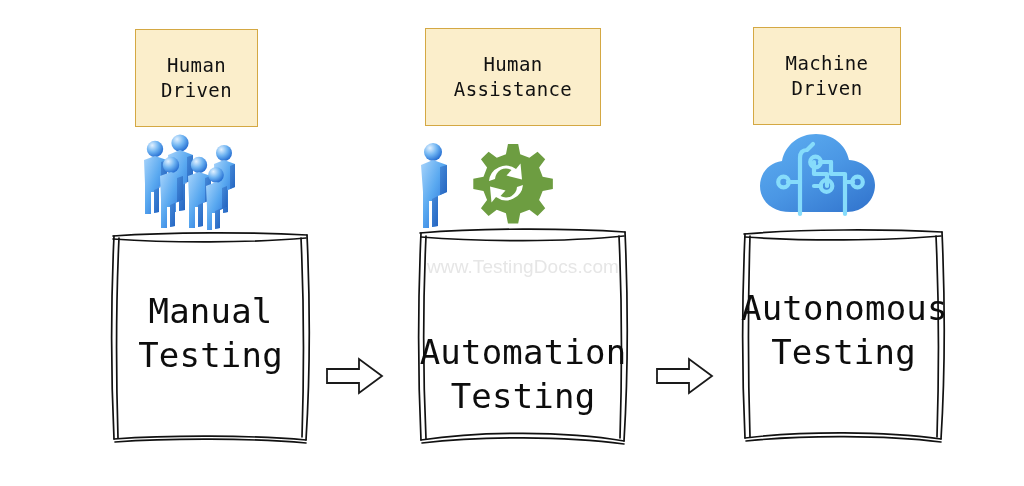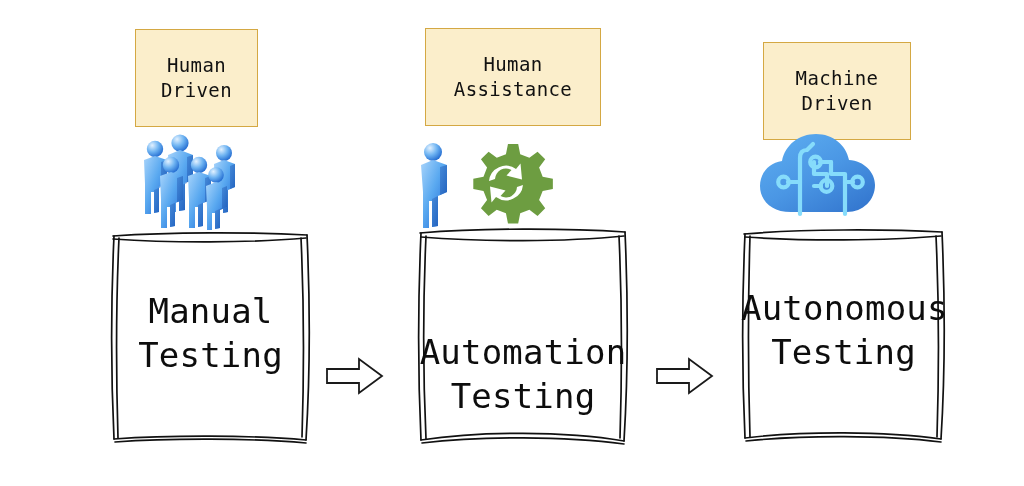--- a/index.html
+++ b/index.html
@@ -11,21 +11,21 @@
   .chip{
     position:absolute;box-sizing:border-box;
     background:#fbeecb;border:1.5px solid #d4a843;
     display:flex;align-items:center;justify-content:center;
     text-align:center;line-height:1.32;
     font-family:"DejaVu Sans Mono",monospace;
     font-size:19px;color:#111;letter-spacing:.4px;white-space:pre-line;
   }
   #chip-1{left:135px;top:29px;width:123px;height:98px;}
   #chip-2{left:425px;top:28px;width:176px;height:98px;}
-  #chip-3{left:753px;top:42px;width:148px;height:98px;margin-left:10px;}
+  #chip-3{left:753px;top:27px;width:148px;height:98px;}
 
   
   .iconslot{position:absolute;}
   #icon-people{left:138px;top:134px;width:115px;height:96px;}
   #icon-assist{left:412px;top:136px;width:150px;height:98px;}
   #icon-cloud {left:757px;top:128px;width:122px;height:92px;}
 
   
   .sbox{position:absolute;}
   .sbox svg{position:absolute;inset:0;width:100%;height:100%;overflow:visible;}
@@ -228,20 +228,21 @@
         <path d="M3 5 C64 0 148 0 208 4"></path>
         <path d="M4 9 C64 14 148 14 207 8"></path>
         <path d="M4 5 C1 72 1 148 4 212"></path>
         <path d="M9 8 C6 74 6 146 9 211"></path>
         <path d="M208 4 C211 72 211 148 207 213"></path>
         <path d="M202 8 C205 74 205 146 203 210"></path>
         <path d="M4 212 C64 203 148 203 207 213"></path>
         <path d="M5 215 C64 208 148 208 207 216"></path>
       </g>
     </svg>
+    <div class="watermark">www.TestingDocs.com</div>
     <div class="label">Automation
 Testing</div>
   </div>
 
   <div class="sbox" id="box-3">
     <svg viewBox="0 0 205 215" preserveAspectRatio="none">
       <g fill="none" stroke="#111" stroke-width="1.7" stroke-linecap="round">
         <path d="M3 6 C62 1 144 1 201 4"></path>
         <path d="M4 9 C62 13 144 13 200 8"></path>
         <path d="M4 6 C1 72 1 146 4 210"></path>

